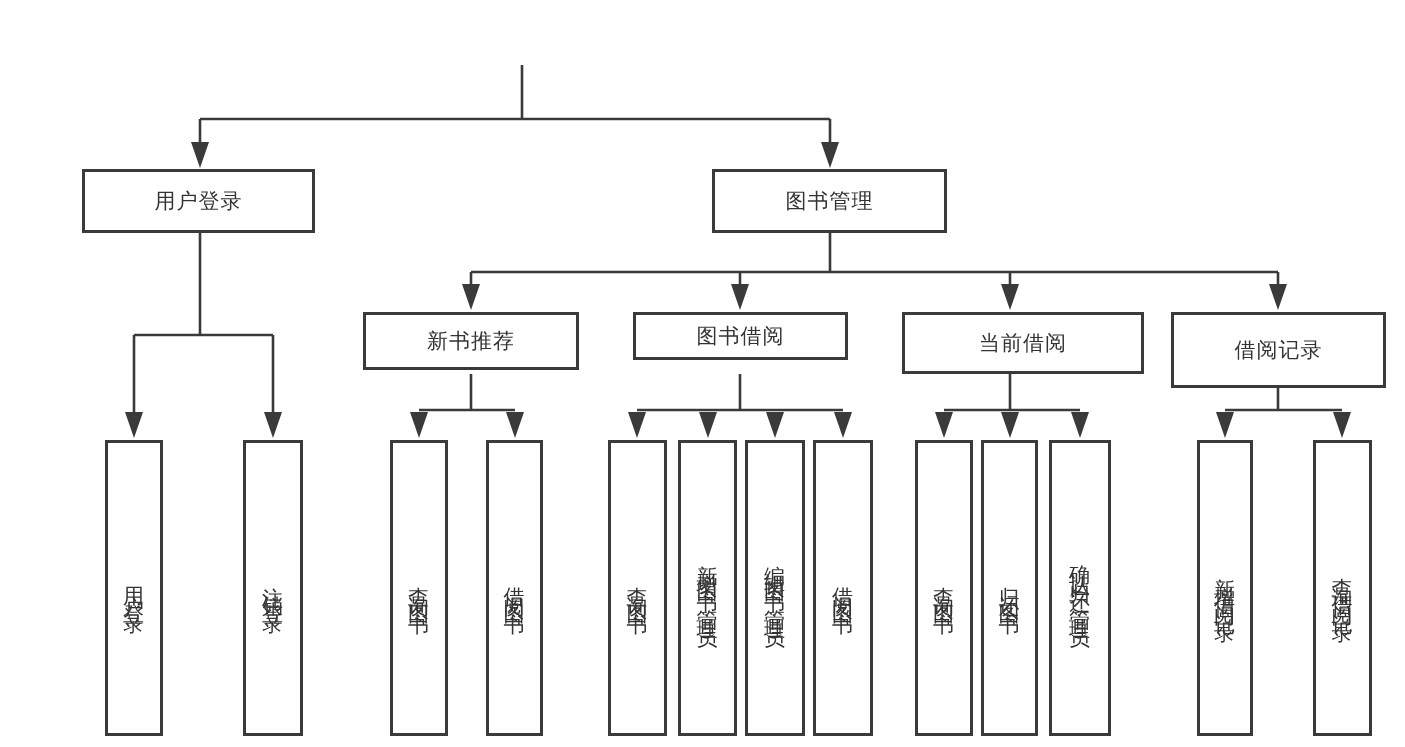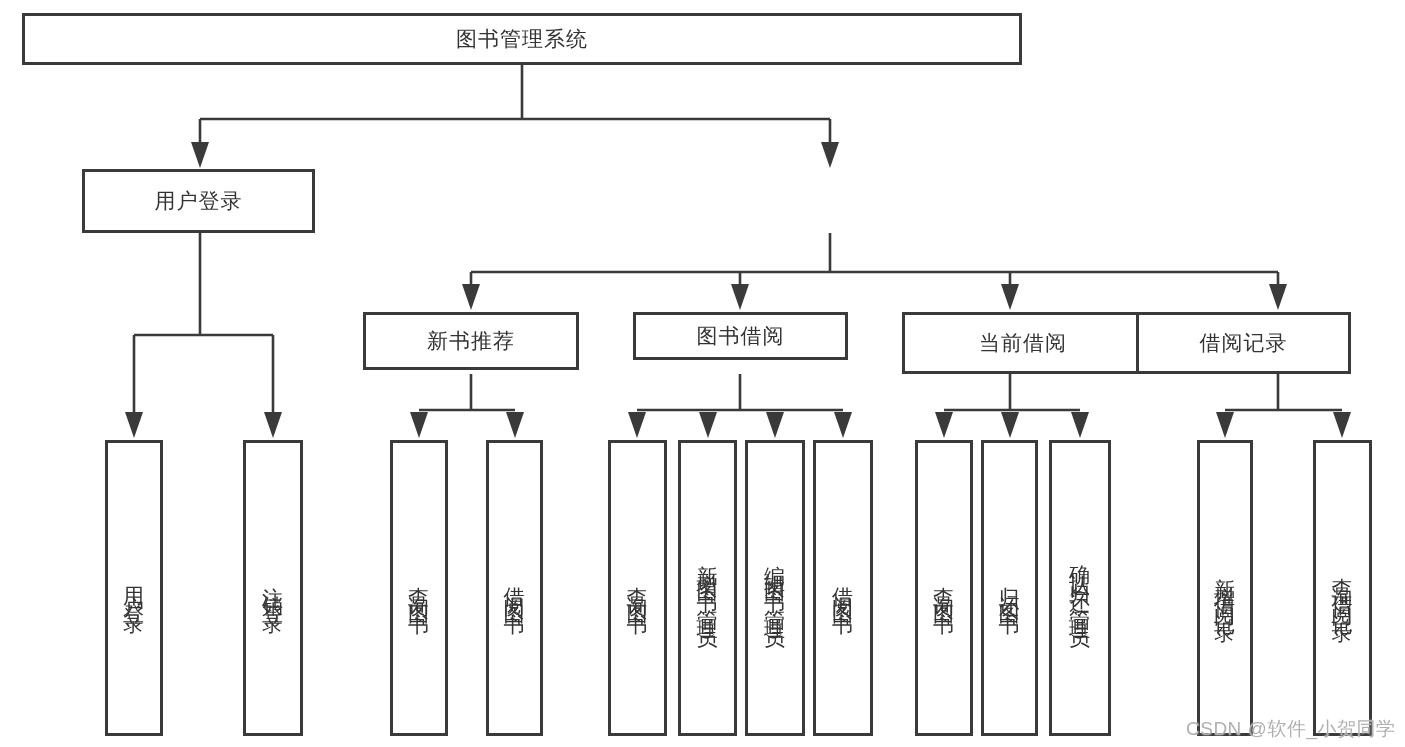--- a/index.html
+++ b/index.html
@@ -98,38 +98,38 @@
     </g>
 
     <g>
       <path class="ln" d="M1278 374 V410"></path>
       <path class="ln" d="M1225 410 H1342"></path>
       <path class="ah" d="M1216 412 L1234 412 L1225 438 Z"></path>
       <path class="ah" d="M1333 412 L1351 412 L1342 438 Z"></path>
     </g>
   </svg>
 
-  <div class="box h" style="left:22px;top:13px;width:1000px;height:52px">
-    <span>图书管理系统</span>
-  </div>
 
   <div class="box h" style="left:82px;top:169px;width:233px;height:64px">
     <span>用户登录</span>
+  </div>
+  <div class="box h" style="left:712px;top:169px;width:235px;height:64px">
+    <span>图书管理</span>
   </div>
 
   <div class="box h" style="left:363px;top:312px;width:216px;height:58px">
     <span>新书推荐</span>
   </div>
   <div class="box h" style="left:633px;top:312px;width:215px;height:48px">
     <span>图书借阅</span>
   </div>
   <div class="box h" style="left:902px;top:312px;width:242px;height:62px">
     <span>当前借阅</span>
   </div>
-  <div class="box h" style="left:1136px;top:312px;width:215px;height:62px">
+  <div class="box h" style="left:1171px;top:312px;width:215px;height:76px">
     <span>借阅记录</span>
   </div>
 
   <div class="box v" style="left:105px;top:440px;width:58px;height:296px">
     <span>用户登录</span>
   </div>
   <div class="box v" style="left:243px;top:440px;width:60px;height:296px">
     <span>注销登录</span>
   </div>
 
@@ -163,15 +163,14 @@
     <span>确认归还（管理员）</span>
   </div>
 
   <div class="box v" style="left:1197px;top:440px;width:56px;height:296px">
     <span>新增借阅记录</span>
   </div>
   <div class="box v" style="left:1313px;top:440px;width:59px;height:296px">
     <span>查询借阅记录</span>
   </div>
 
-  <div class="watermark">CSDN @软件_小贺同学</div>
 
 </div>
 
 </body></html>

